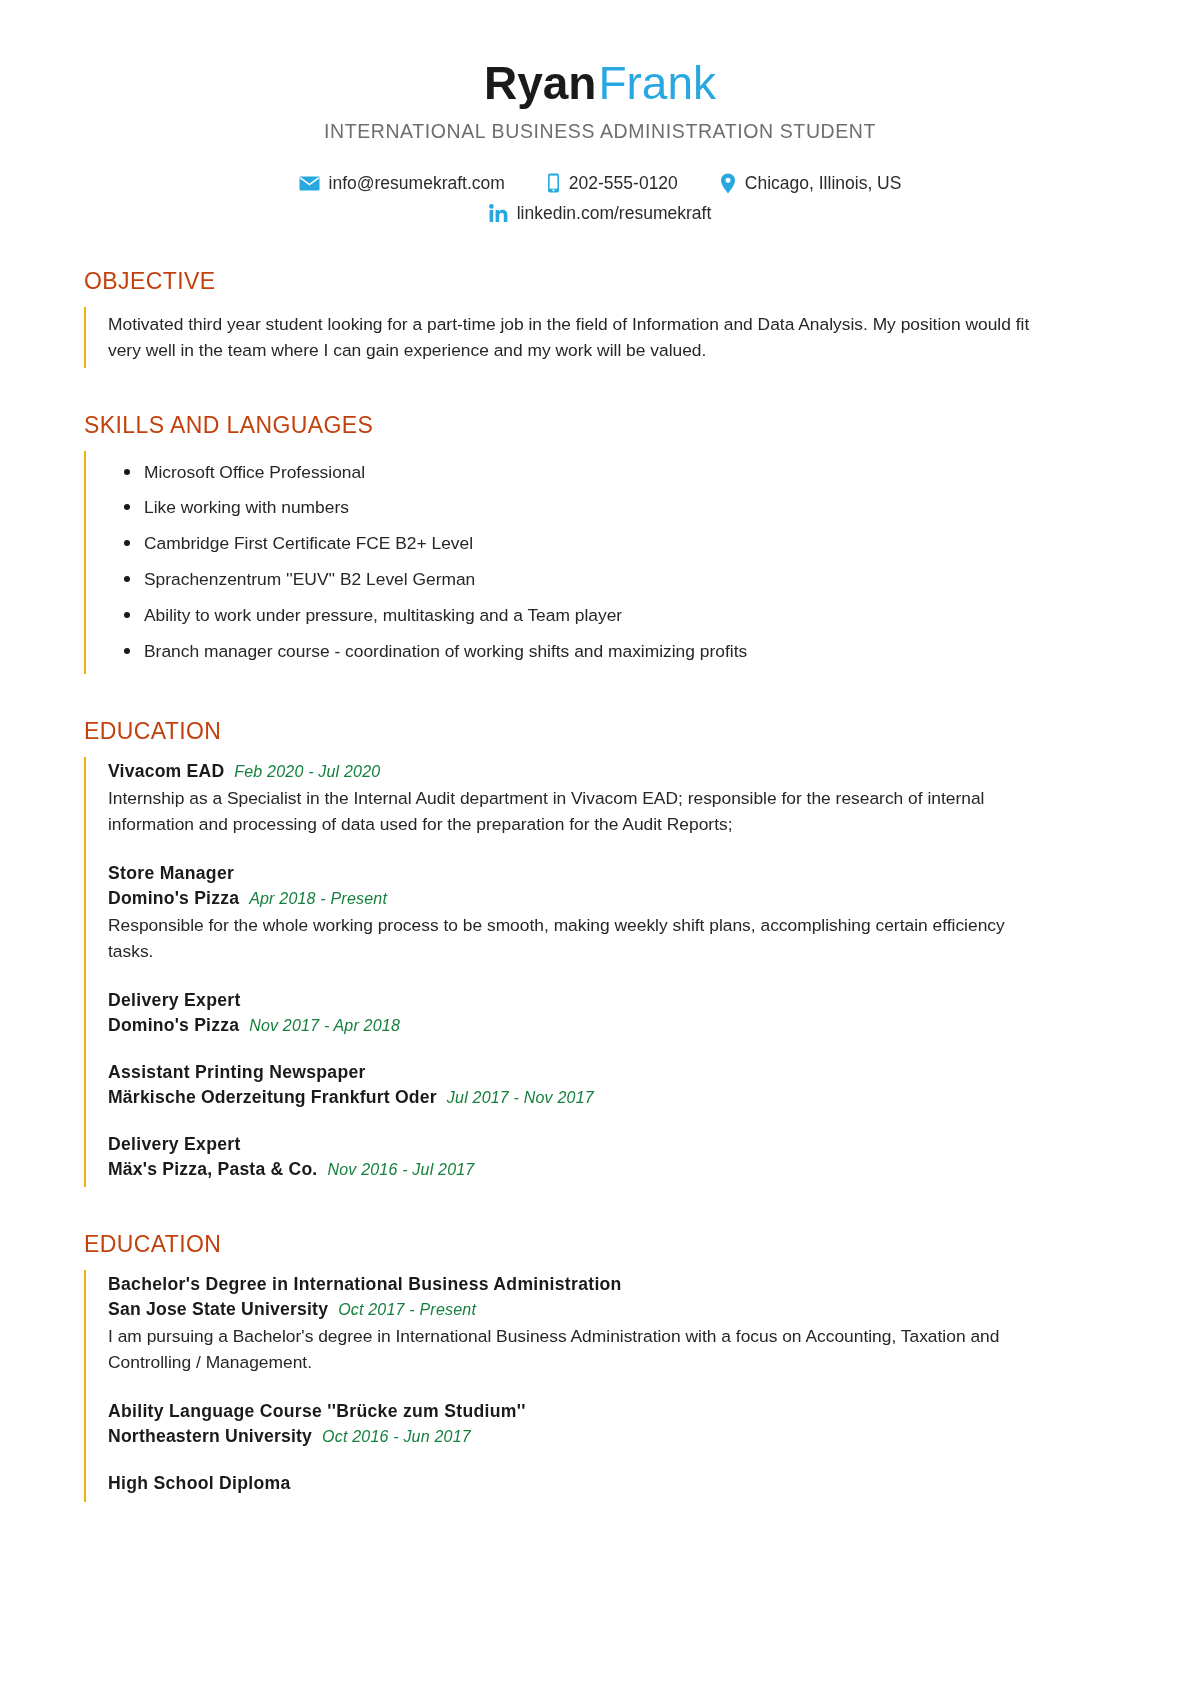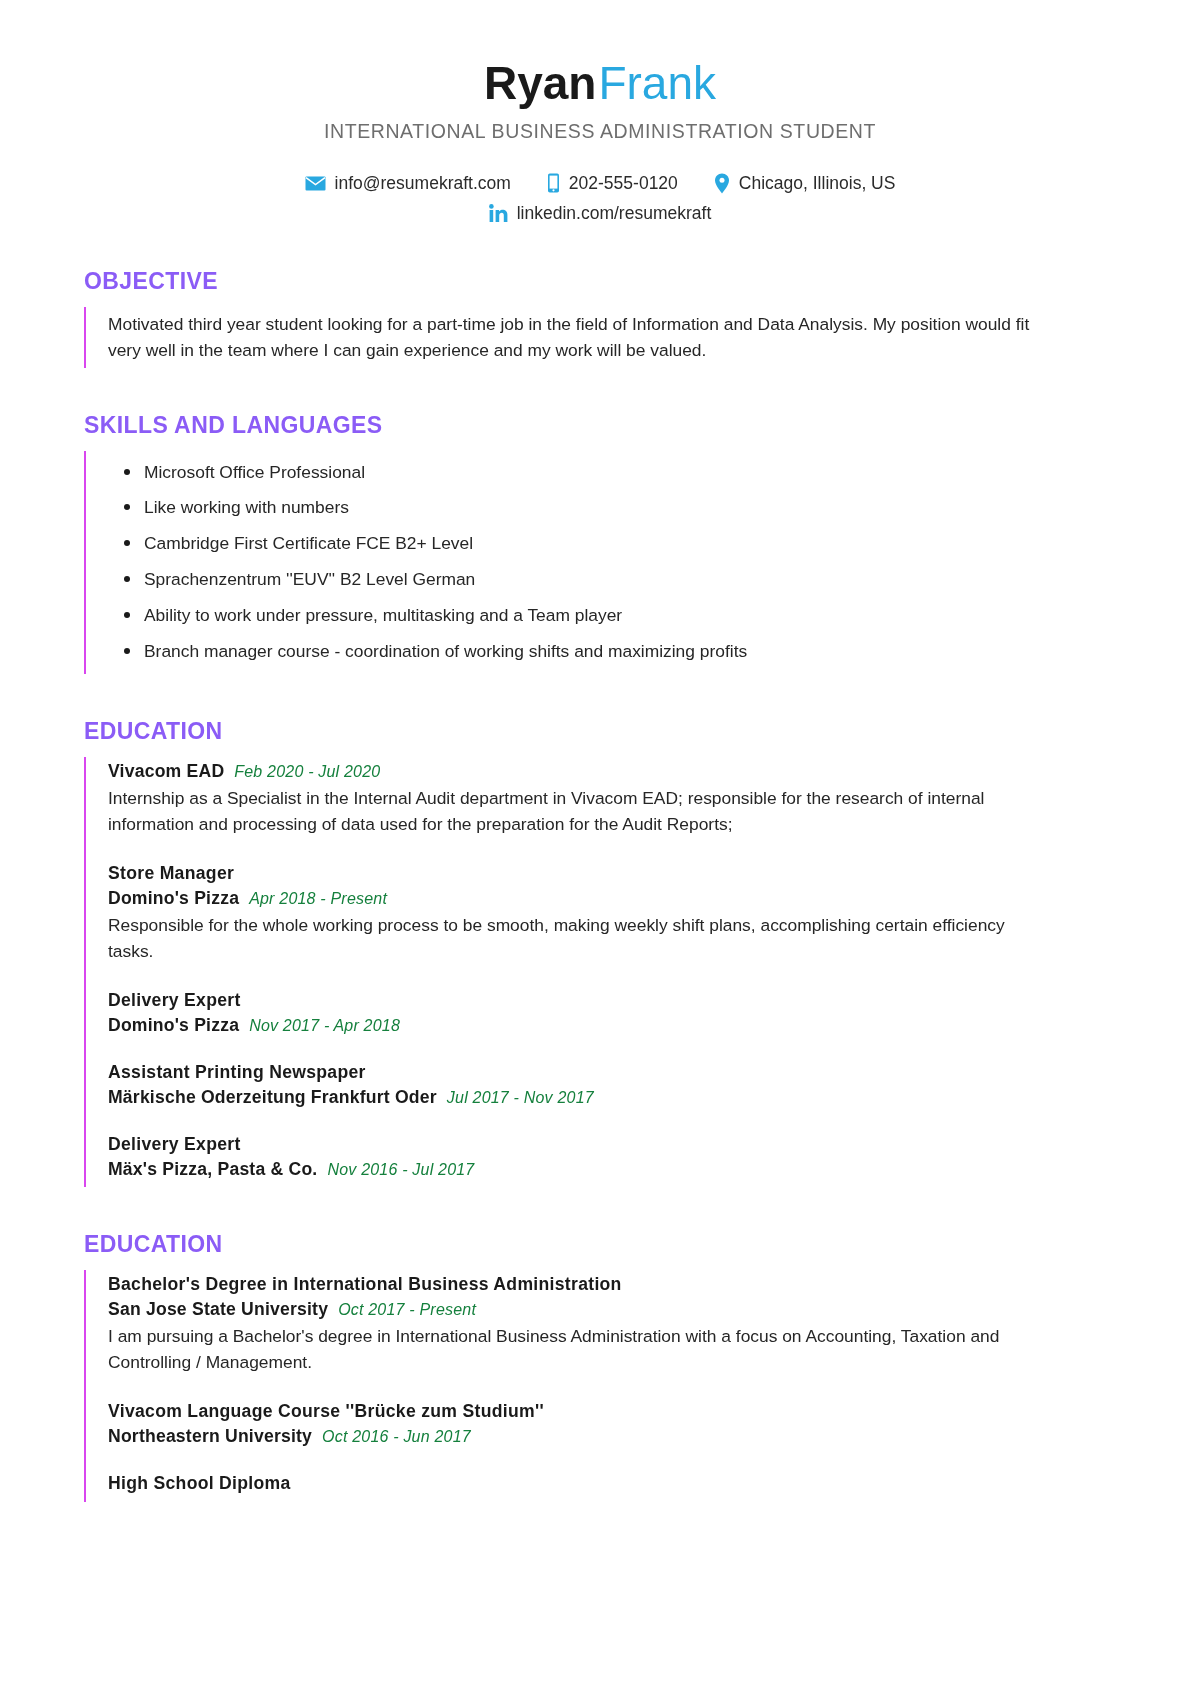--- a/index.html
+++ b/index.html
@@ -38,45 +38,45 @@
     letter-spacing: 0.6px;
     color: #6e6e6e;
     font-weight: 400;
   }
 
   .contact-row {
     margin-top: 30px;
     display: flex;
     align-items: center;
     justify-content: center;
-    gap: 2px;
+    gap: 8px;
     flex-wrap: nowrap;
     font-size: 17.5px;
     color: #2b2b2b;
   }
   .contact-item {
     display: inline-flex;
     align-items: center;
     margin: 0 17px;
     white-space: nowrap;
   }
   .contact-item .ic { display: inline-flex; align-items: center; margin-right: 9px; }
   .contact-row.second { margin-top: 9px; }
 
   
   .section { margin-top: 44px; }
   .sec-title {
-    color: #8b5cf6;
+    color: #c2410c;
     font-size: 23px;
     letter-spacing: 0.4px;
-    font-weight: 700;
+    font-weight: 400;
     margin-bottom: 12px;
   }
   .sec-body {
-    border-left: 2px solid #d946ef;
+    border-left: 2px solid #eab308;
     padding: 4px 0 4px 22px;
   }
 
   .objective-text {
     font-size: 17.4px;
     line-height: 1.52;
     color: #262626;
     max-width: 930px;
   }
 
@@ -263,21 +263,21 @@
 
       <div class="entry">
         <div class="entry-title">Bachelor's Degree in International Business Administration</div>
         <div class="entry-sub">
           <span class="entry-org">San Jose State University</span><span class="entry-date">Oct 2017 - Present</span>
         </div>
         <div class="entry-desc">I am pursuing a Bachelor's degree in International Business Administration with a focus on Accounting, Taxation and Controlling / Management.</div>
       </div>
 
       <div class="entry">
-        <div class="entry-title">Vivacom Language Course ''Brücke zum Studium''</div>
+        <div class="entry-title">Ability Language Course ''Brücke zum Studium''</div>
         <div class="entry-sub">
           <span class="entry-org">Northeastern University</span><span class="entry-date">Oct 2016 - Jun 2017</span>
         </div>
       </div>
 
       <div class="entry">
         <div class="entry-title">High School Diploma</div>
       </div>
 
     </div>

